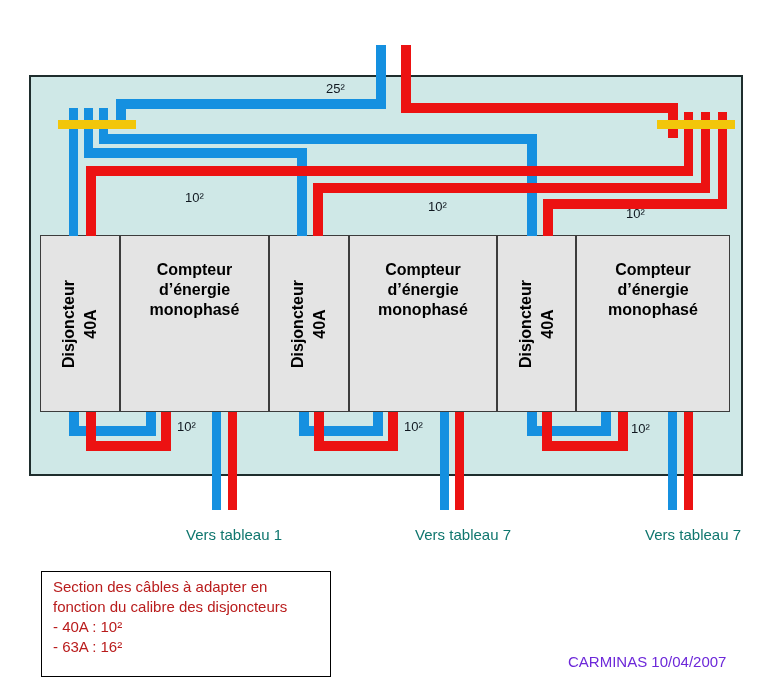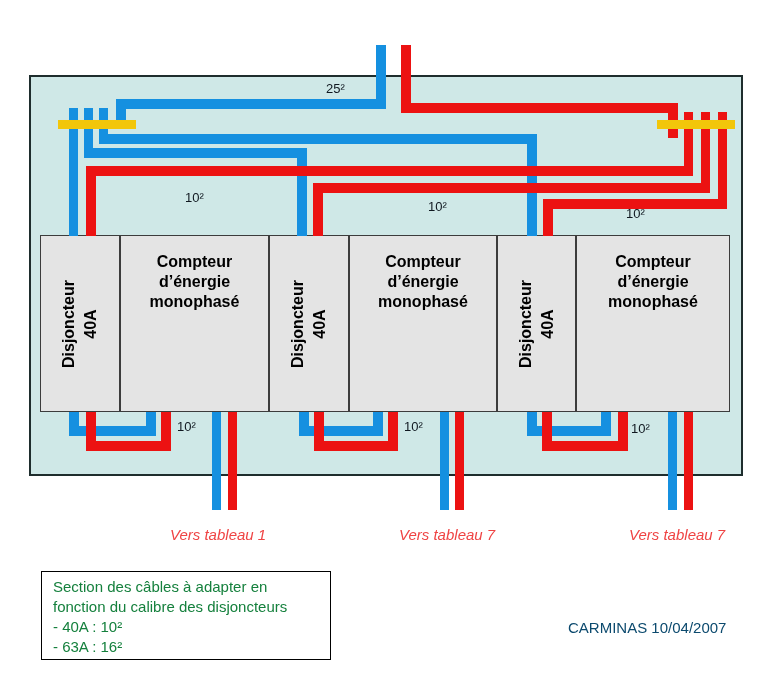--- a/index.html
+++ b/index.html
@@ -22,39 +22,39 @@
     border:1px solid #3c3c3c; background:var(--box-fill,#e4e4e4);
     display:flex; align-items:center; justify-content:center;
     z-index:2;
   }
   .breaker-label {
     transform:rotate(-90deg); white-space:pre-line; text-align:center;
     font-weight:bold; font-size:16px; line-height:22px; color:#000;
   }
   .meter-box { align-items:flex-start; }
   .meter-label {
-    margin-top:16px; white-space:pre-line; text-align:center;
+    margin-top:24px; white-space:pre-line; text-align:center;
     font-weight:bold; font-size:16px; line-height:20px; color:#000;
   }
   #wires { position:absolute; left:0; top:0; width:770px; height:689px; z-index:3; pointer-events:none; }
   .wire { position:absolute; }
   .wire-label {
     position:absolute; z-index:4; font-size:13px; color:#101820;
   }
   .output-label {
-    position:absolute; z-index:4; width:112px; text-align:left;
-    font-size:15px; color:#ef4444;font-style:italic;
+    position:absolute; z-index:4; width:112px; text-align:right;
+    font-size:15px; color:#0f766e;
   }
   .legend {
-    position:absolute; left:41px; top:571px; width:290px; height:89px;
+    position:absolute; left:41px; top:571px; width:290px; height:106px;
     box-sizing:border-box; border:1px solid #000; background:#fff;
     padding:5px 8px 0 11px; font-size:15px; line-height:20px;
-    white-space:pre-line; color:#15803d;
+    white-space:pre-line; color:#b91c1c;
   }
-  .credit { position:absolute; left:568px; top:619px; font-size:15px; color:#0c4a6e; }
+  .credit { position:absolute; left:568px; top:653px; font-size:15px; color:#6d28d9; }
 </style>
 </head>
 <body>
 
 <div class="page">
 
 
   <div class="panel"></div>
 
   <div class="box" style="left:40px; top:235px; width:80px; height:177px;">

